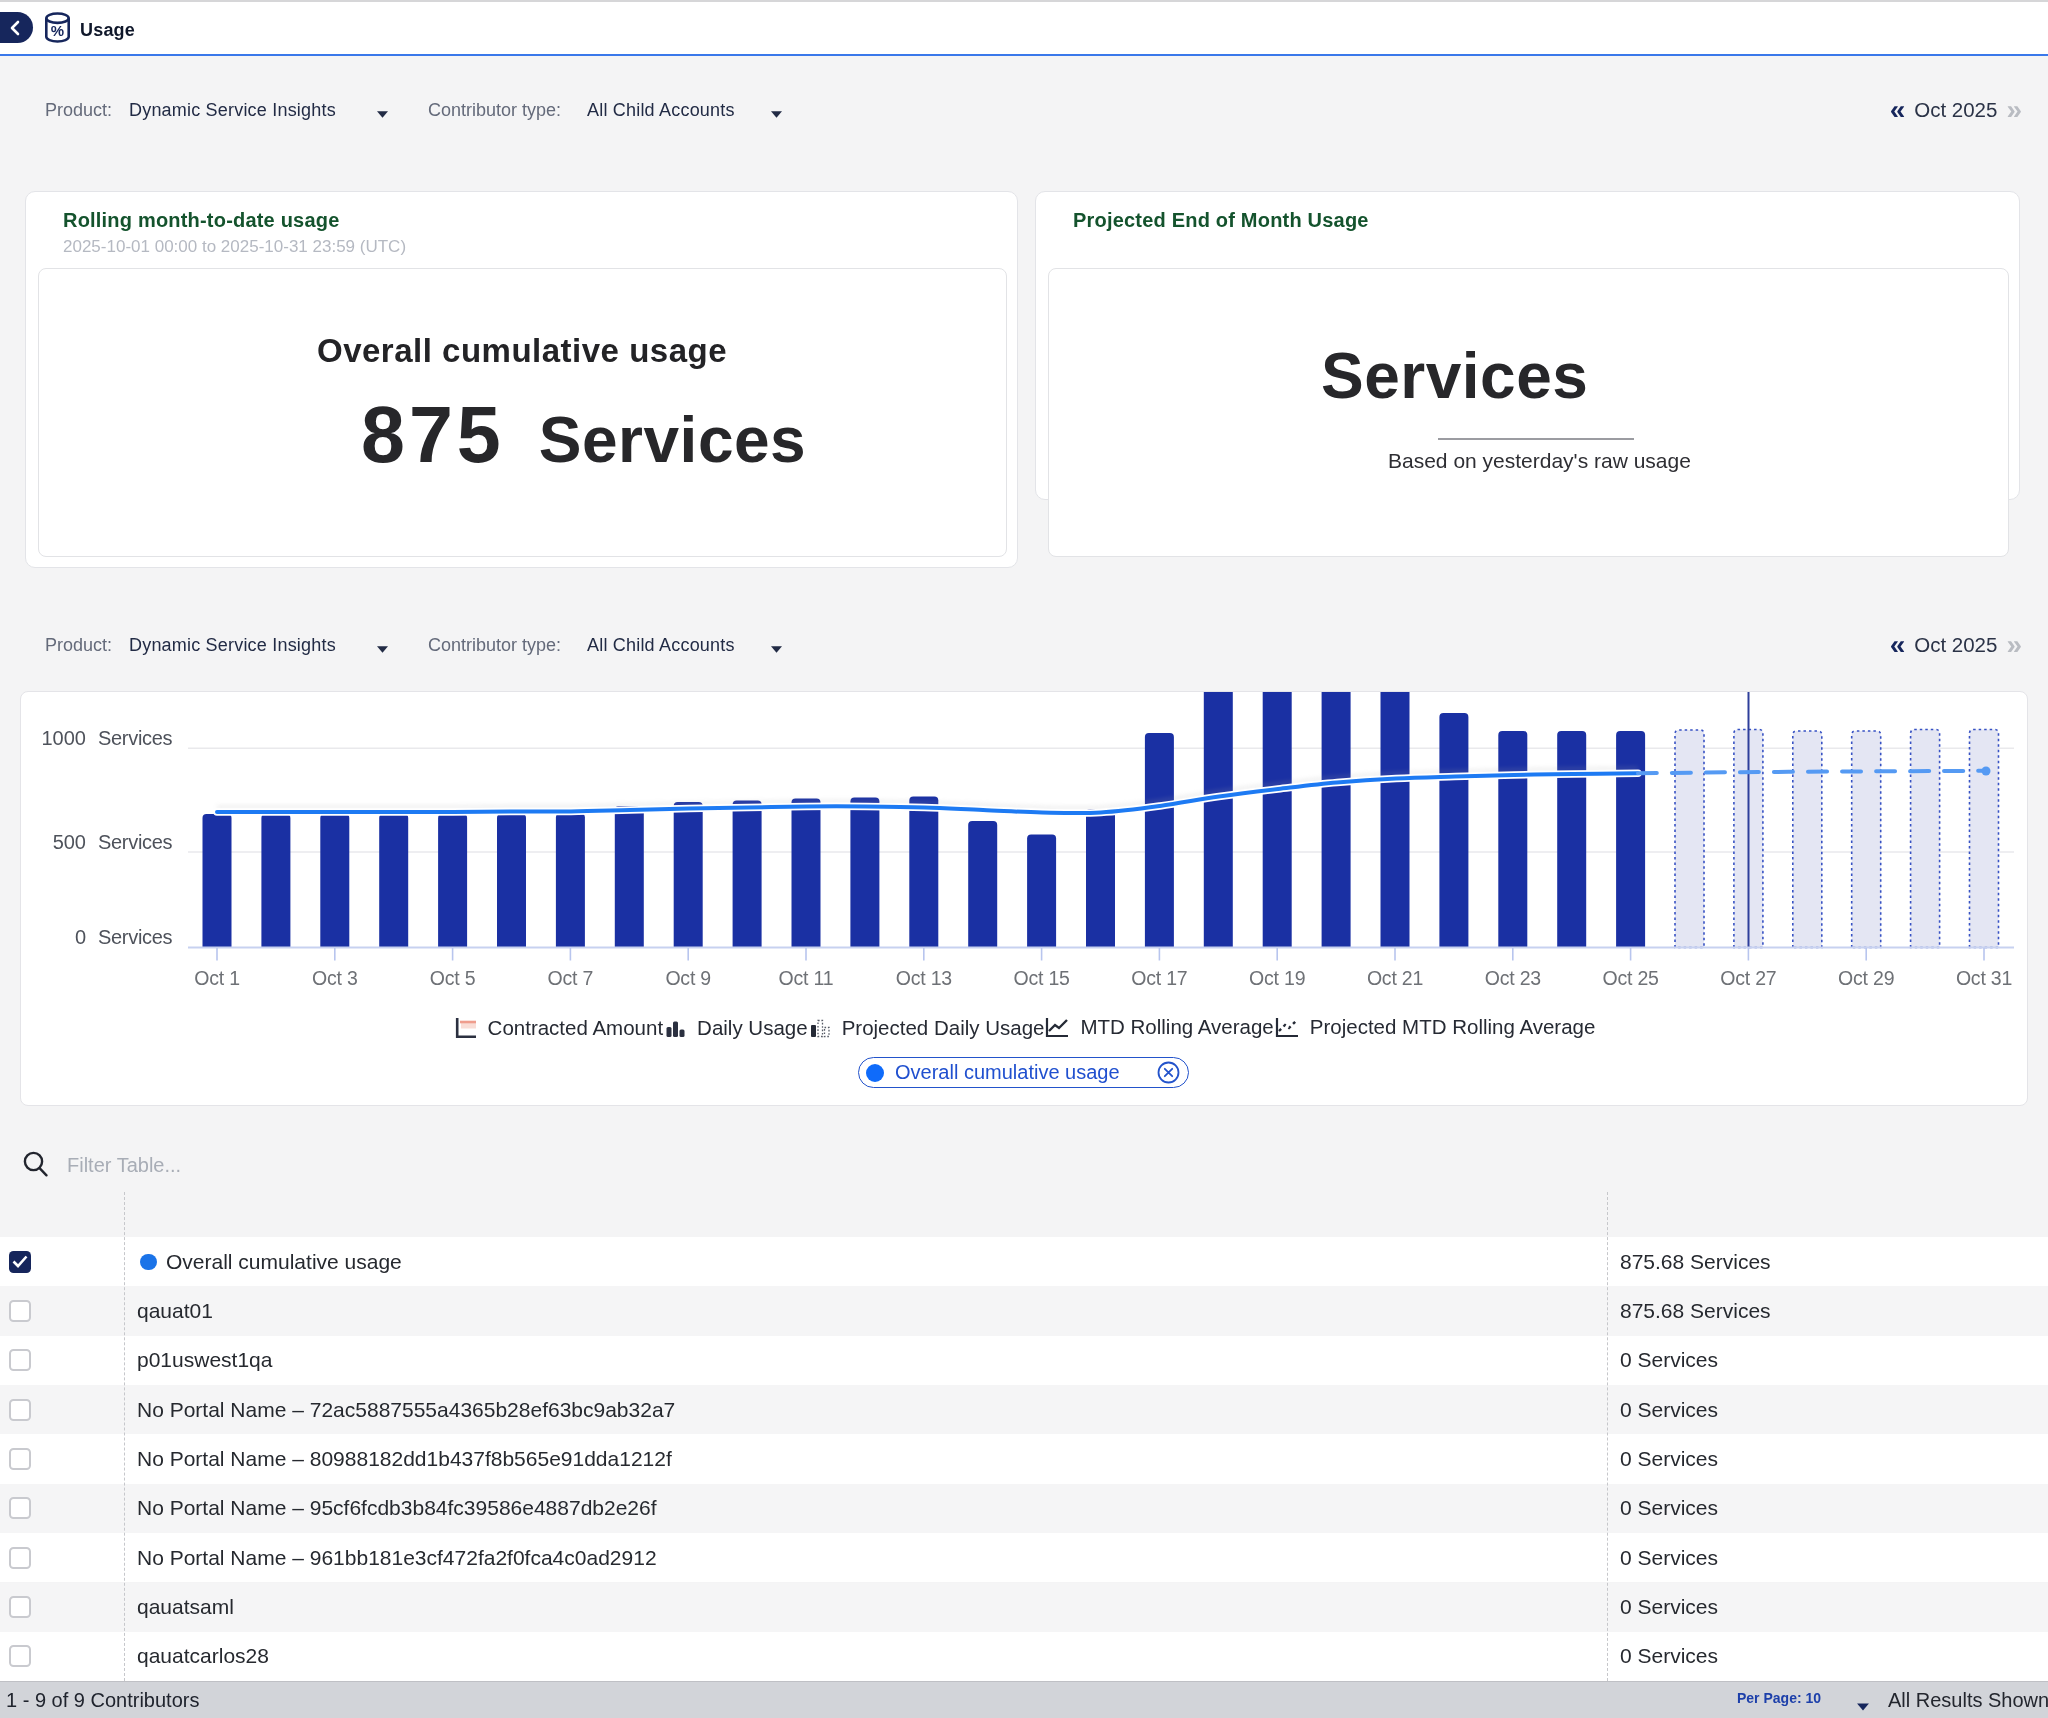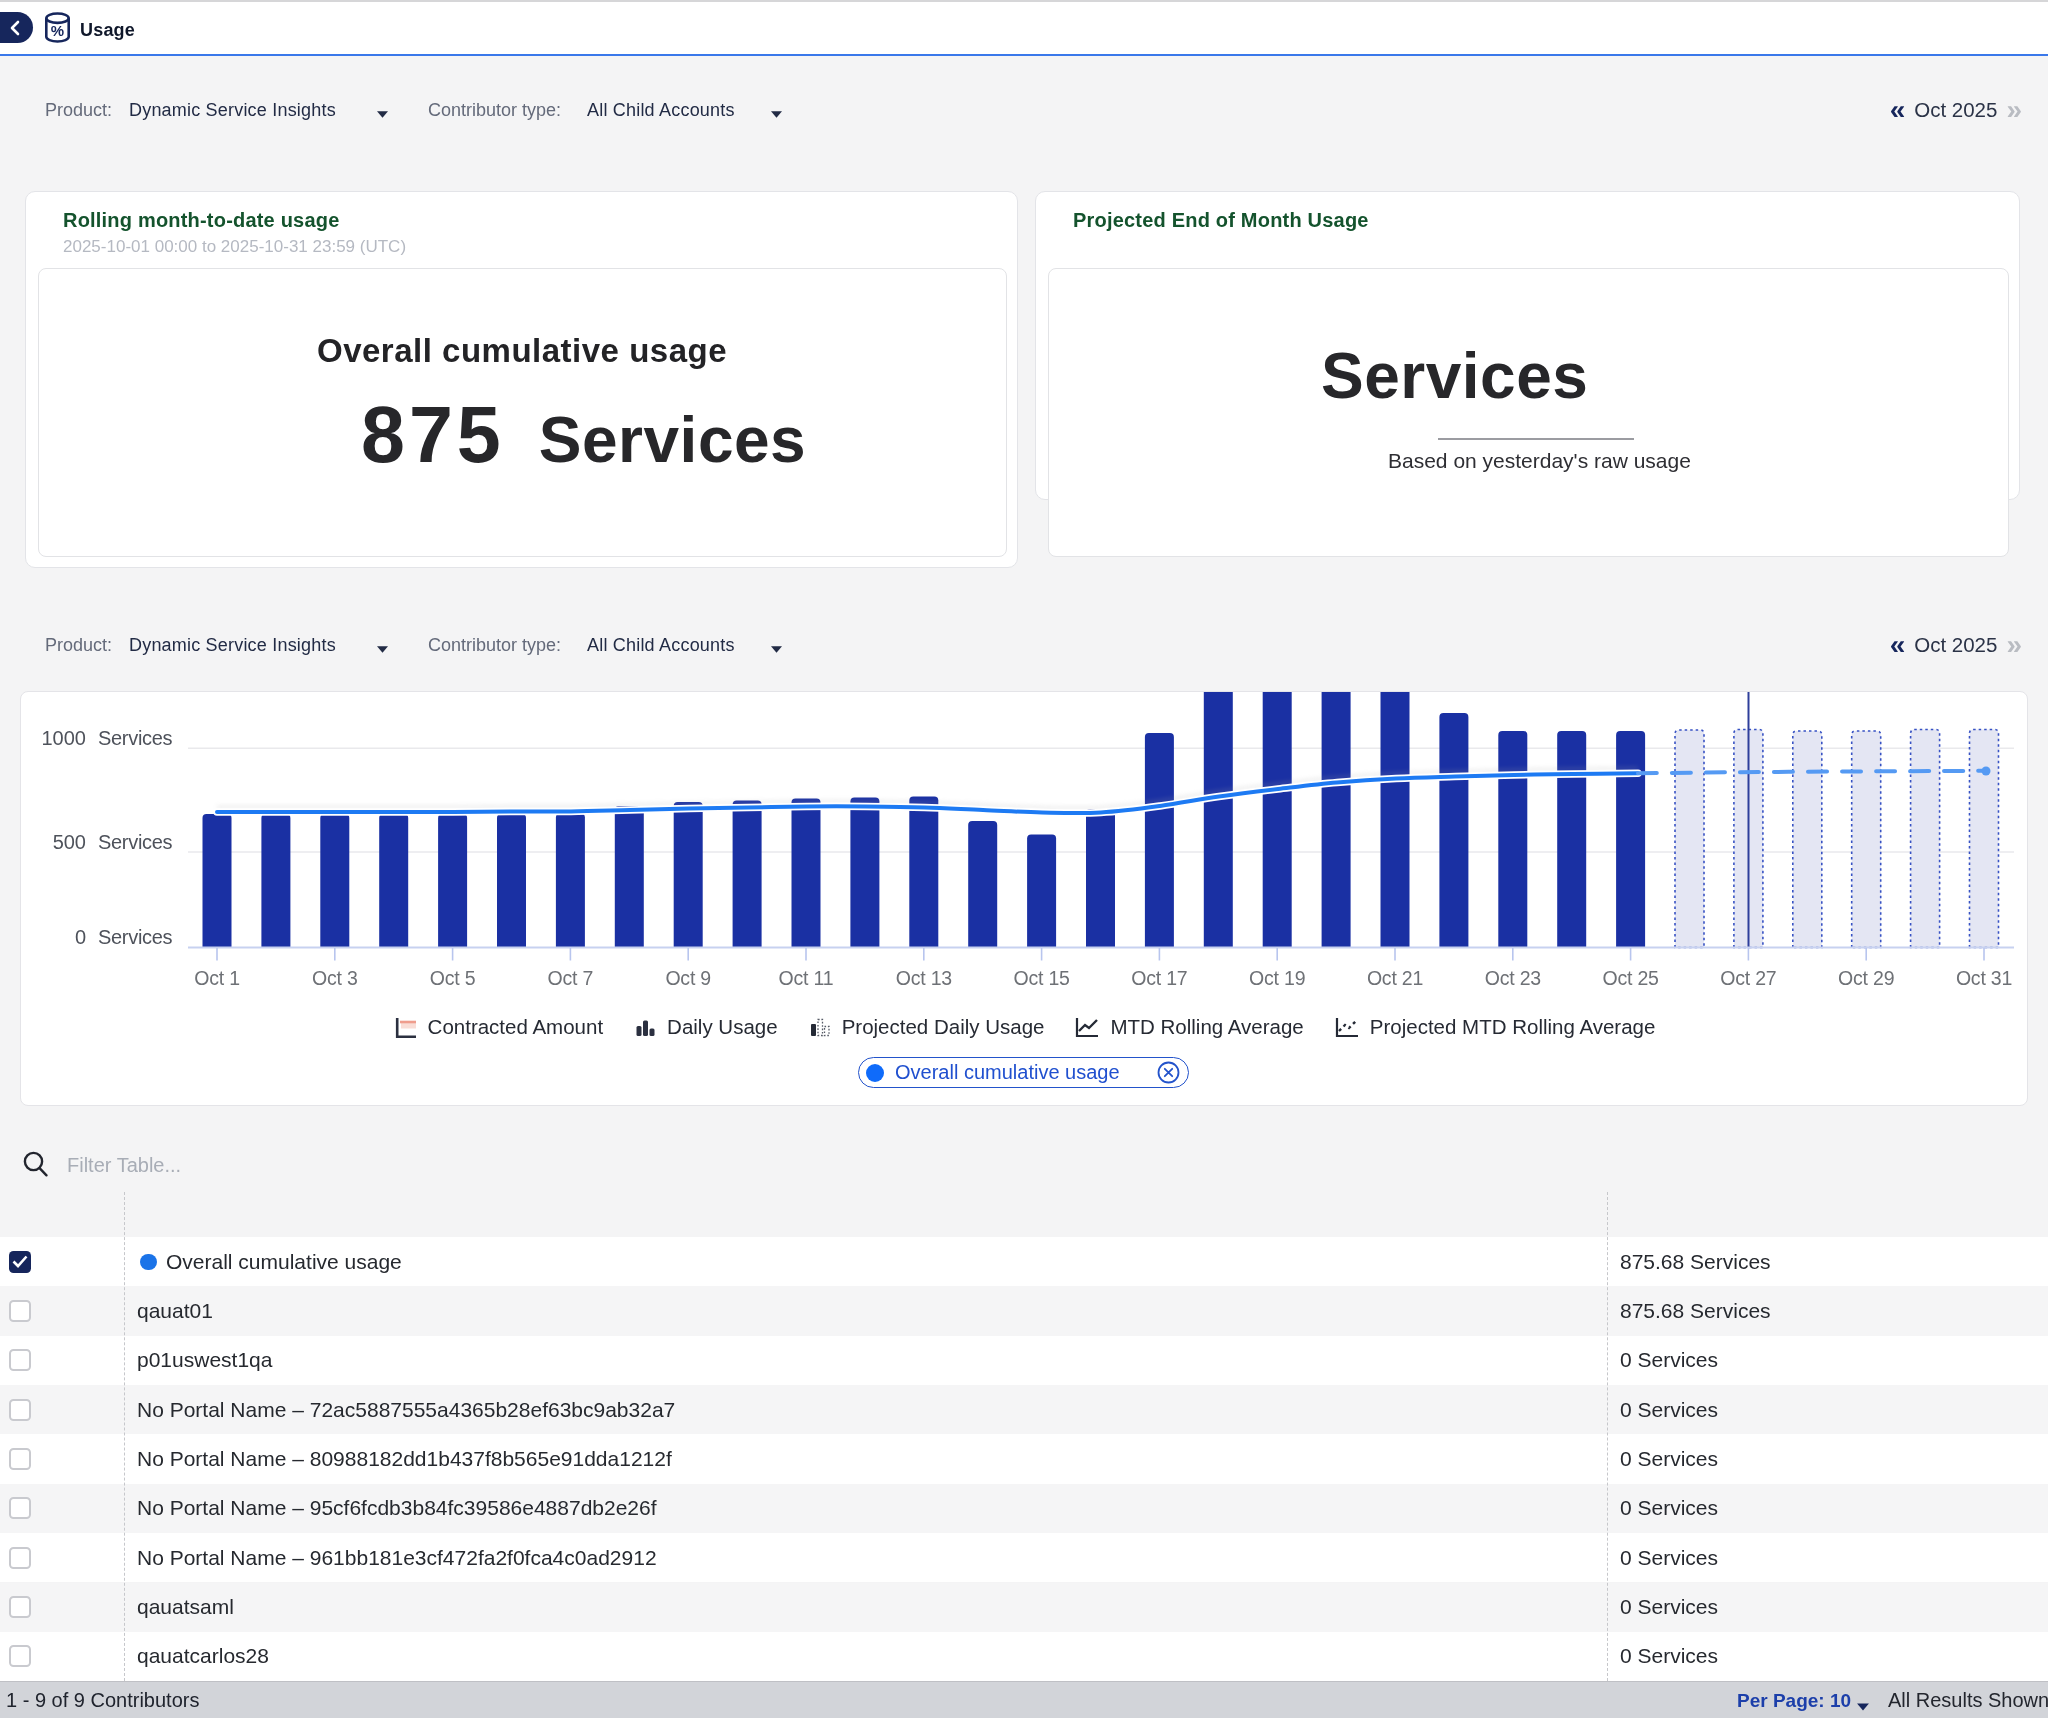--- a/index.html
+++ b/index.html
@@ -22,21 +22,21 @@
 .ctitle { position:absolute; left:37px; top:17px; font-size:20px; font-weight:bold; color:#14532d; letter-spacing:0.2px; }
 .csub { position:absolute; left:37px; top:45px; font-size:17px; color:#b5b9c2; }
 .ibox { position:absolute; border:1px solid #e2e3e6; border-radius:8px; background:#fff; }
 .biglabel { position:absolute; font-size:33px; font-weight:bold; color:#232326; white-space:nowrap; letter-spacing:0.5px; }
 .bignum { font-size:79px; font-weight:bold; color:#27272a; letter-spacing:4px; }
 .bigunit { font-size:64px; font-weight:bold; color:#27272a; letter-spacing:0.5px; }
 .numrow { position:absolute; display:flex; align-items:baseline; white-space:nowrap; }
 .divider { position:absolute; height:1.5px; background:#9b9ca1; }
 .caption { position:absolute; font-size:21px; color:#2e2e33; white-space:nowrap; }
 #chartcard { position:absolute; left:20px; top:691px; width:2008px; height:415px; background:#fff; border:1px solid #e4e4e8; border-radius:8px; }
-.legend { position:absolute; left:0; top:322px; width:2006px; display:flex; justify-content:center; align-items:center; gap:30px; }
+.legend { position:absolute; left:0; top:322px; width:2006px; display:flex; justify-content:center; align-items:flex-end; }
 .li { display:inline-flex; align-items:center; gap:10px; font-size:20.5px; color:#262a33; white-space:nowrap; }
 .pill { position:absolute; left:837px; top:365px; width:331px; height:31px; border:1.8px solid #2353cb; border-radius:15.5px; background:#fff; display:flex; align-items:center; padding:0 8px 0 7px; gap:11px; }
 .pdot { width:18px; height:18px; border-radius:50%; background:#0f6bfa; }
 .ptxt { font-size:20px; color:#2050cf; white-space:nowrap; flex:1; }
 #searchrow { position:absolute; left:0; top:1140px; width:2048px; height:52px; }
 #searchrow svg { position:absolute; left:22px; top:10px; }
 #fplace { position:absolute; left:67px; top:14px; font-size:20px; color:#a8adb6; }
 #thead { position:absolute; left:0; top:1192px; width:2048px; height:45px; background:#d2d4d9; }
 #thead span { position:absolute; top:10.5px; font-size:21px; color:#2b3144; }
 .dashsep { position:absolute; width:0; border-left:1.5px dashed #c6c7cb; }
@@ -309,19 +309,19 @@
     </div>
     <div class="trow" style="top:1631.8px;height:49.4px;background:#ffffff">
       <span class="cb"></span>
       <span class="rname" style="left:137px">qauatcarlos28</span>
       <span class="ramt">0 Services</span>
     </div>
 <div class="dashsep" style="left:124px;top:1192px;height:489.2px"></div>
 <div class="dashsep" style="left:1607px;top:1192px;height:489.2px"></div>
 <div id="tfoot">
 <span style="left:6px;color:#20242e">1 - 9 of 9 Contributors</span>
-<span style="left:1737px;color:#1c3faa;font-weight:bold;font-size:19px;top:8px">Per Page: 10</span>
+<span style="left:1737px;color:#1c3faa;font-weight:bold;font-size:14px;top:8px">Per Page: 10</span>
 <span style="left:1856px;top:12px"><svg width="14" height="10" viewBox="0 0 13 9">
           <path d="M1 1.2 L6.5 7.8 L12 1.2 Z" fill="#16265c"></path>
         </svg></span>
 <span style="left:1888px;color:#23262e">All Results Shown</span>
 </div>
 </div>
 
 </body></html>

